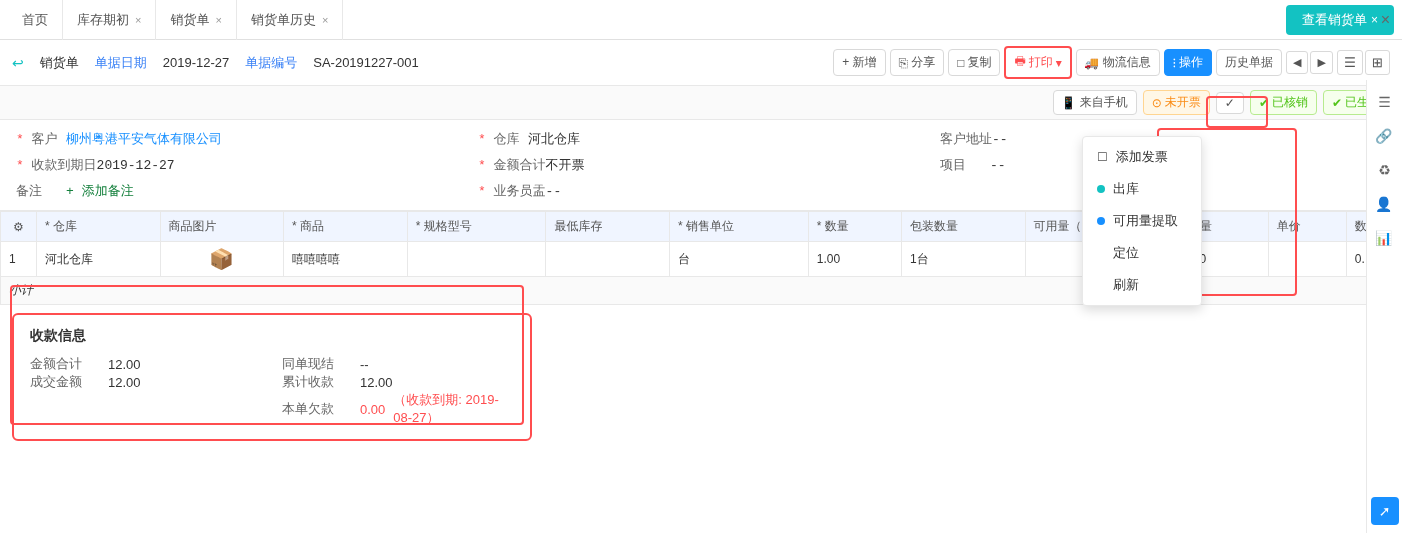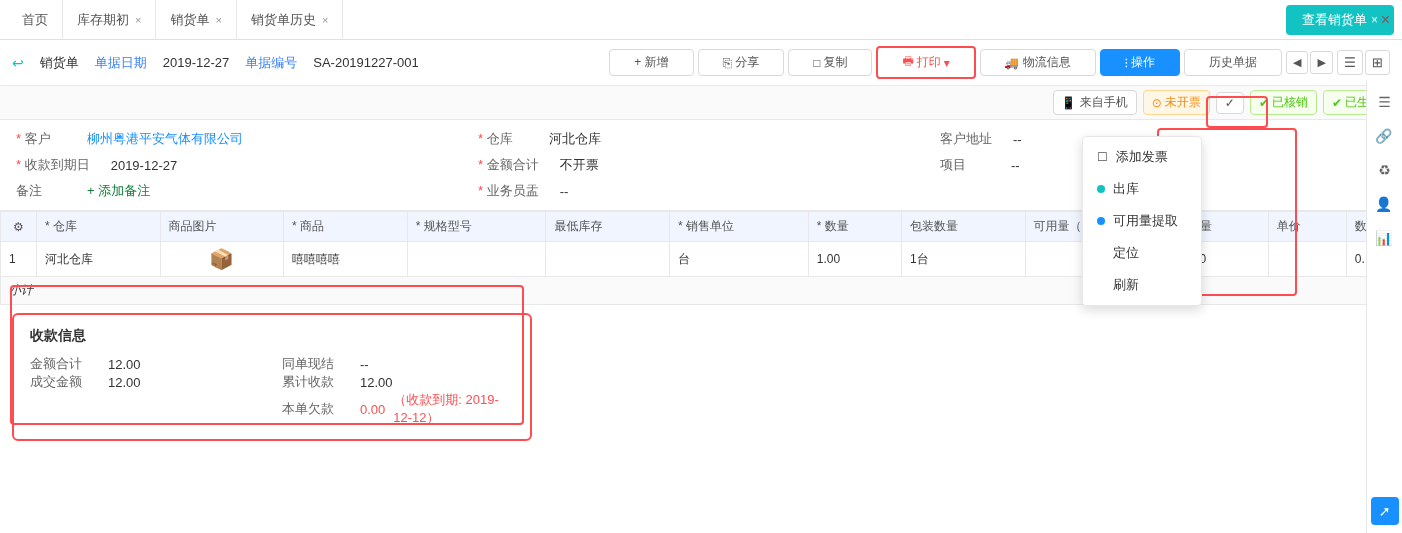--- a/index.html
+++ b/index.html
@@ -37,21 +37,21 @@
       border-bottom: 1px solid #e8e8e8; background: #fff; gap: 8px;
     }
     .doc-info { display: flex; align-items: center; gap: 16px; flex: 1; font-size: 13px; }
     .doc-icon { color: #13c2c2; font-size: 14px; }
     .doc-label { font-weight: 500; color: #333; }
     .doc-field { color: #3b82f6; }
     .doc-value { color: #333; }
     .toolbar-actions { display: flex; align-items: center; gap: 4px; margin-left: auto; }
     .action-btn {
       display: inline-flex; align-items: center; gap: 3px;
-      padding: 4px 24px; border: 1px solid #d9d9d9; border-radius: 4px;
+      padding: 4px 8px; border: 1px solid #d9d9d9; border-radius: 4px;
       background: #fff; cursor: pointer; font-size: 12px; color: #555;
       white-space: nowrap;
     }
     .action-btn.print-btn { border: 2px solid #ff4d4f; color: #ff4d4f; }
     .action-btn.operate-btn { background: #1890ff; color: #fff; border-color: #1890ff; }
     .nav-arrows { display: flex; gap: 2px; }
     .nav-arrow { padding: 4px 6px; border: 1px solid #d9d9d9; border-radius: 3px; cursor: pointer; background: #fff; color: #555; font-size: 11px; }
     .view-toggle { display: flex; gap: 2px; }
     .view-btn { padding: 4px 6px; border: 1px solid #d9d9d9; border-radius: 3px; cursor: pointer; background: #fff; color: #555; }
 
@@ -69,21 +69,21 @@
     .status-badge {
       display: inline-flex; align-items: center; gap: 3px;
       padding: 3px 8px; border-radius: 4px; font-size: 12px;
     }
     .status-unopen { background: #fff7e6; color: #fa8c16; border: 1px solid #ffd591; }
     .status-check { background: #f6ffed; color: #52c41a; border: 1px solid #b7eb8f; }
     .status-effect { background: #f6ffed; color: #52c41a; border: 1px solid #b7eb8f; }
 
     
     .form-area { padding: 10px 16px; display: grid; grid-template-columns: 1fr 1fr 1fr; gap: 8px 16px; }
-    .form-row { display: flex; align-items: center; gap: 21px; }
+    .form-row { display: flex; align-items: center; gap: 0; font-family: Liberation Mono, monospace; }
     .form-label { color: #666; white-space: nowrap; min-width: 50px; }
     .form-label.required::before { content: '* '; color: #ff4d4f; }
     .form-value { color: #333; }
     .form-link { color: #1890ff; cursor: pointer; }
     .add-note { color: #15803d; cursor: pointer; }
 
     
     .table-container { border-top: 1px solid #e8e8e8; overflow-x: auto; }
     table { width: 100%; border-collapse: collapse; font-size: 12px; }
     th {
@@ -344,21 +344,21 @@
         <span class="payment-value" data-interactable="false">12.00</span>
       </div>
       <div class="payment-row" data-interactable="false">
         <span class="payment-label" data-interactable="false">累计收款</span>
         <span class="payment-value" data-interactable="false">12.00</span>
       </div>
       <div></div>
       <div class="payment-row" data-interactable="false">
         <span class="payment-label" data-interactable="false">本单欠款</span>
         <span class="overdue-value" data-interactable="false">0.00</span>
-        <span class="overdue-value" data-interactable="false">（收款到期: 2019-12-12）</span>
+        <span class="overdue-value" data-interactable="false">（收款到期: 2019-08-27）</span>
       </div>
     </div>
   </div>
 
   <div class="dropdown-menu" data-interactable="false">
     <div class="dropdown-item" data-interactable="true">
       <span style="font-size:12px; color:#555;" data-interactable="false">☐</span>
       <span data-interactable="false">添加发票</span>
     </div>
     <div class="dropdown-item" data-interactable="true">

